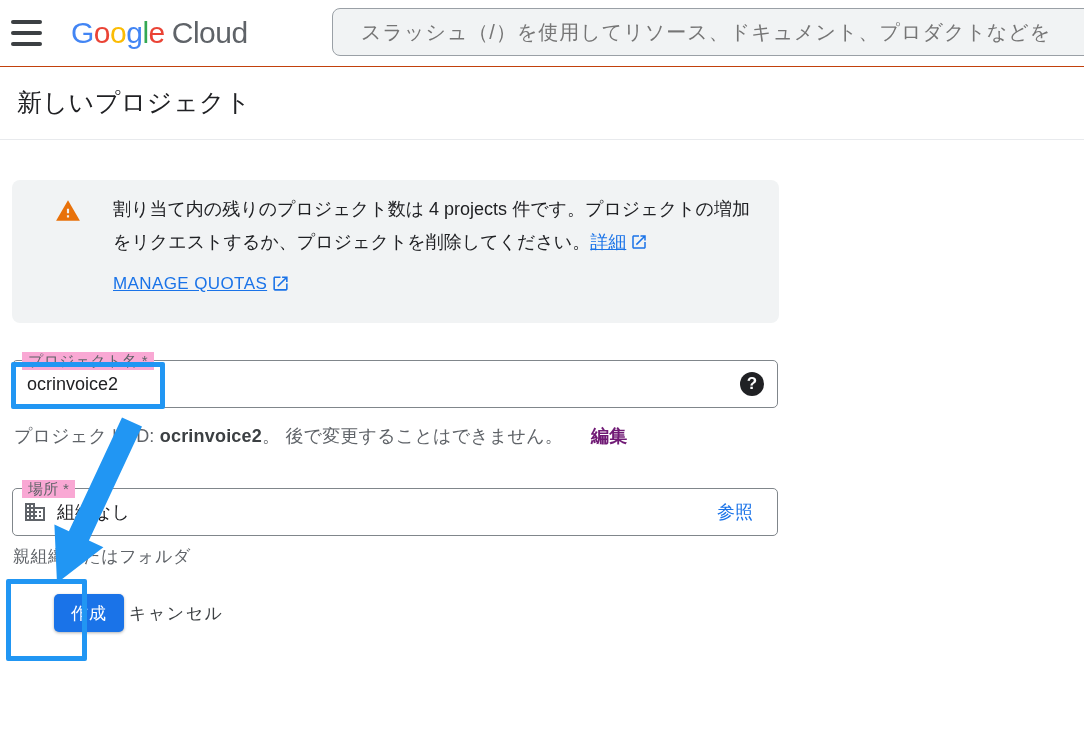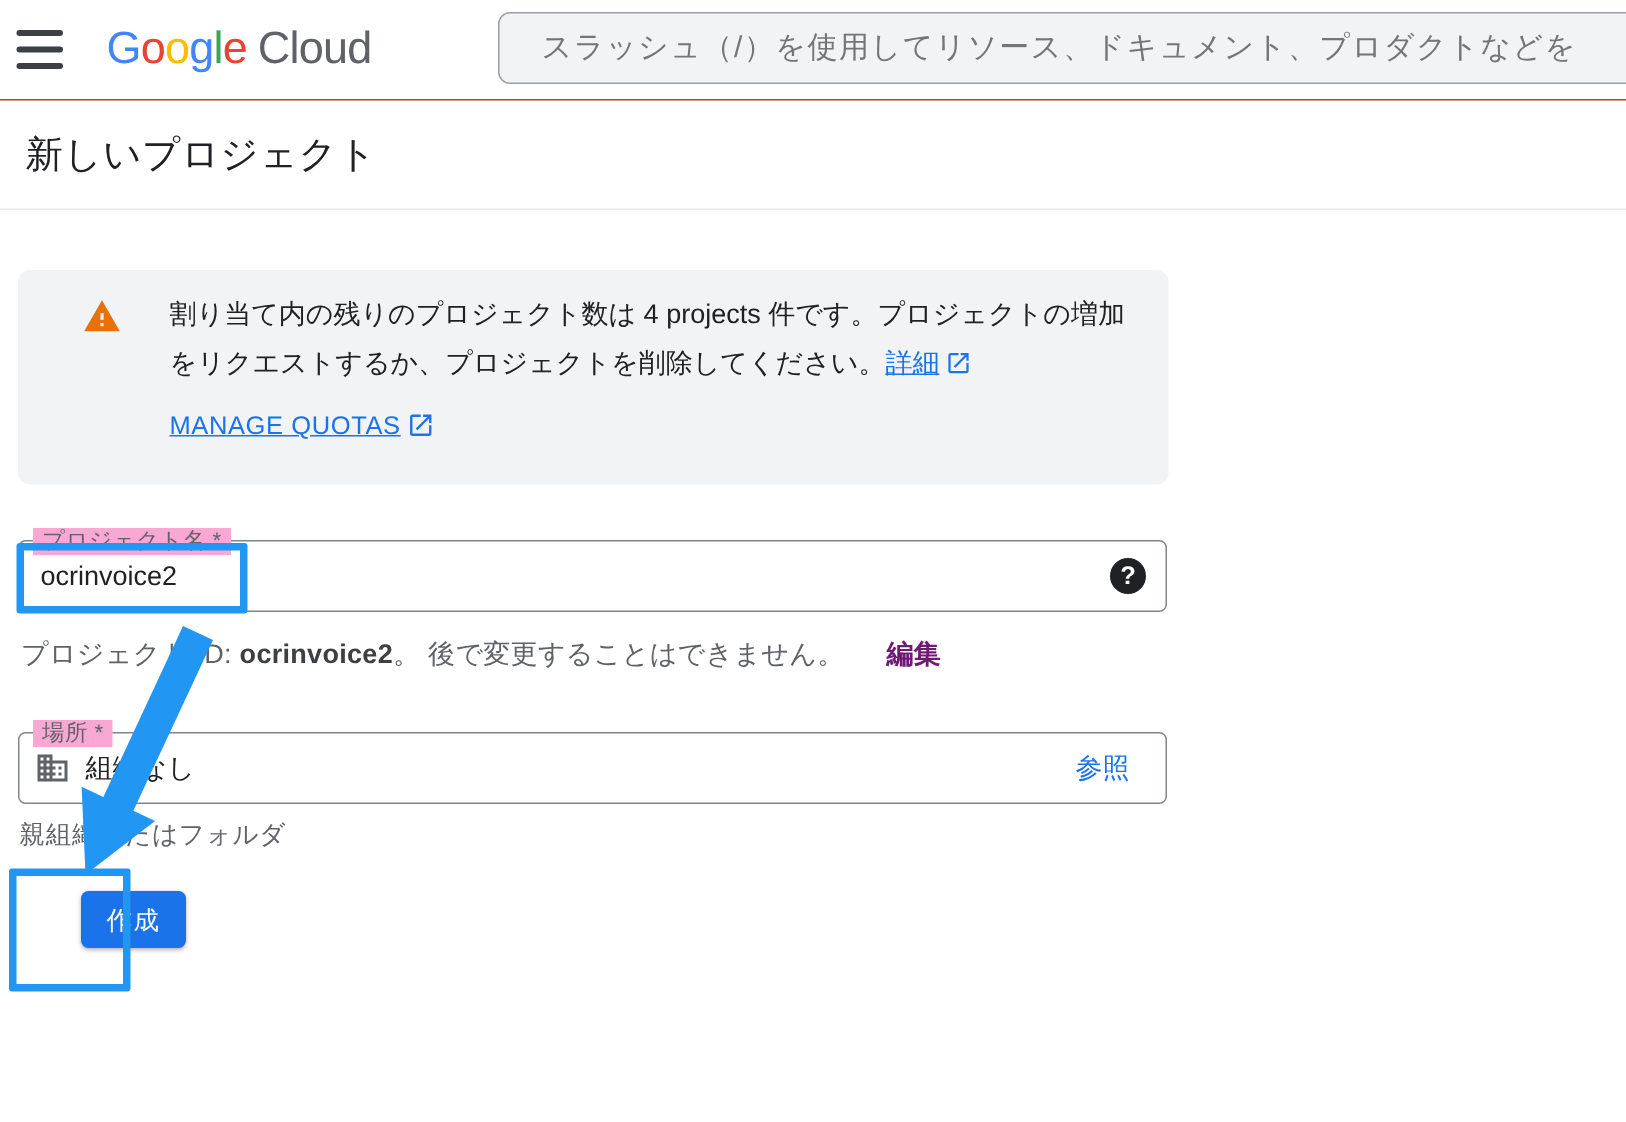--- a/index.html
+++ b/index.html
@@ -105,20 +105,21 @@
       <svg viewBox="0 0 24 24" width="24" height="24">
           <path fill="#5f6368" d="M12 7V3H2v18h20V7H12zM6 19H4v-2h2v2zm0-4H4v-2h2v2zm0-4H4V9h2v2zm0-4H4V5h2v2zm4 12H8v-2h2v2zm0-4H8v-2h2v2zm0-4H8V9h2v2zm0-4H8V5h2v2zm10 12h-8v-2h2v-2h-2v-2h2v-2h-2V9h8v10zm-2-8h-2v2h2v-2zm0 4h-2v2h2v-2z"></path>
         </svg>
     </span>
     <span class="field-value loc">組織なし</span>
     <a class="browse-link">参照</a>
   </div>
   <div class="helper">親組織またはフォルダ</div>
 
   <button class="create-btn">作成</button>
+  <button class="cancel-btn">キャンセル</button>
 
   <svg class="anno-arrow" viewBox="0 0 1084 748">
     <polygon fill="#2196f3" points="122,417.4 68.9,531.3 54.4,524.5 57,583 103.4,547.3 88.9,540.5 142,426.6"></polygon>
   </svg>
   <div class="anno-box anno-box-1"></div>
   <div class="anno-box anno-box-2"></div>
 
 </div>
 
 </body></html>

